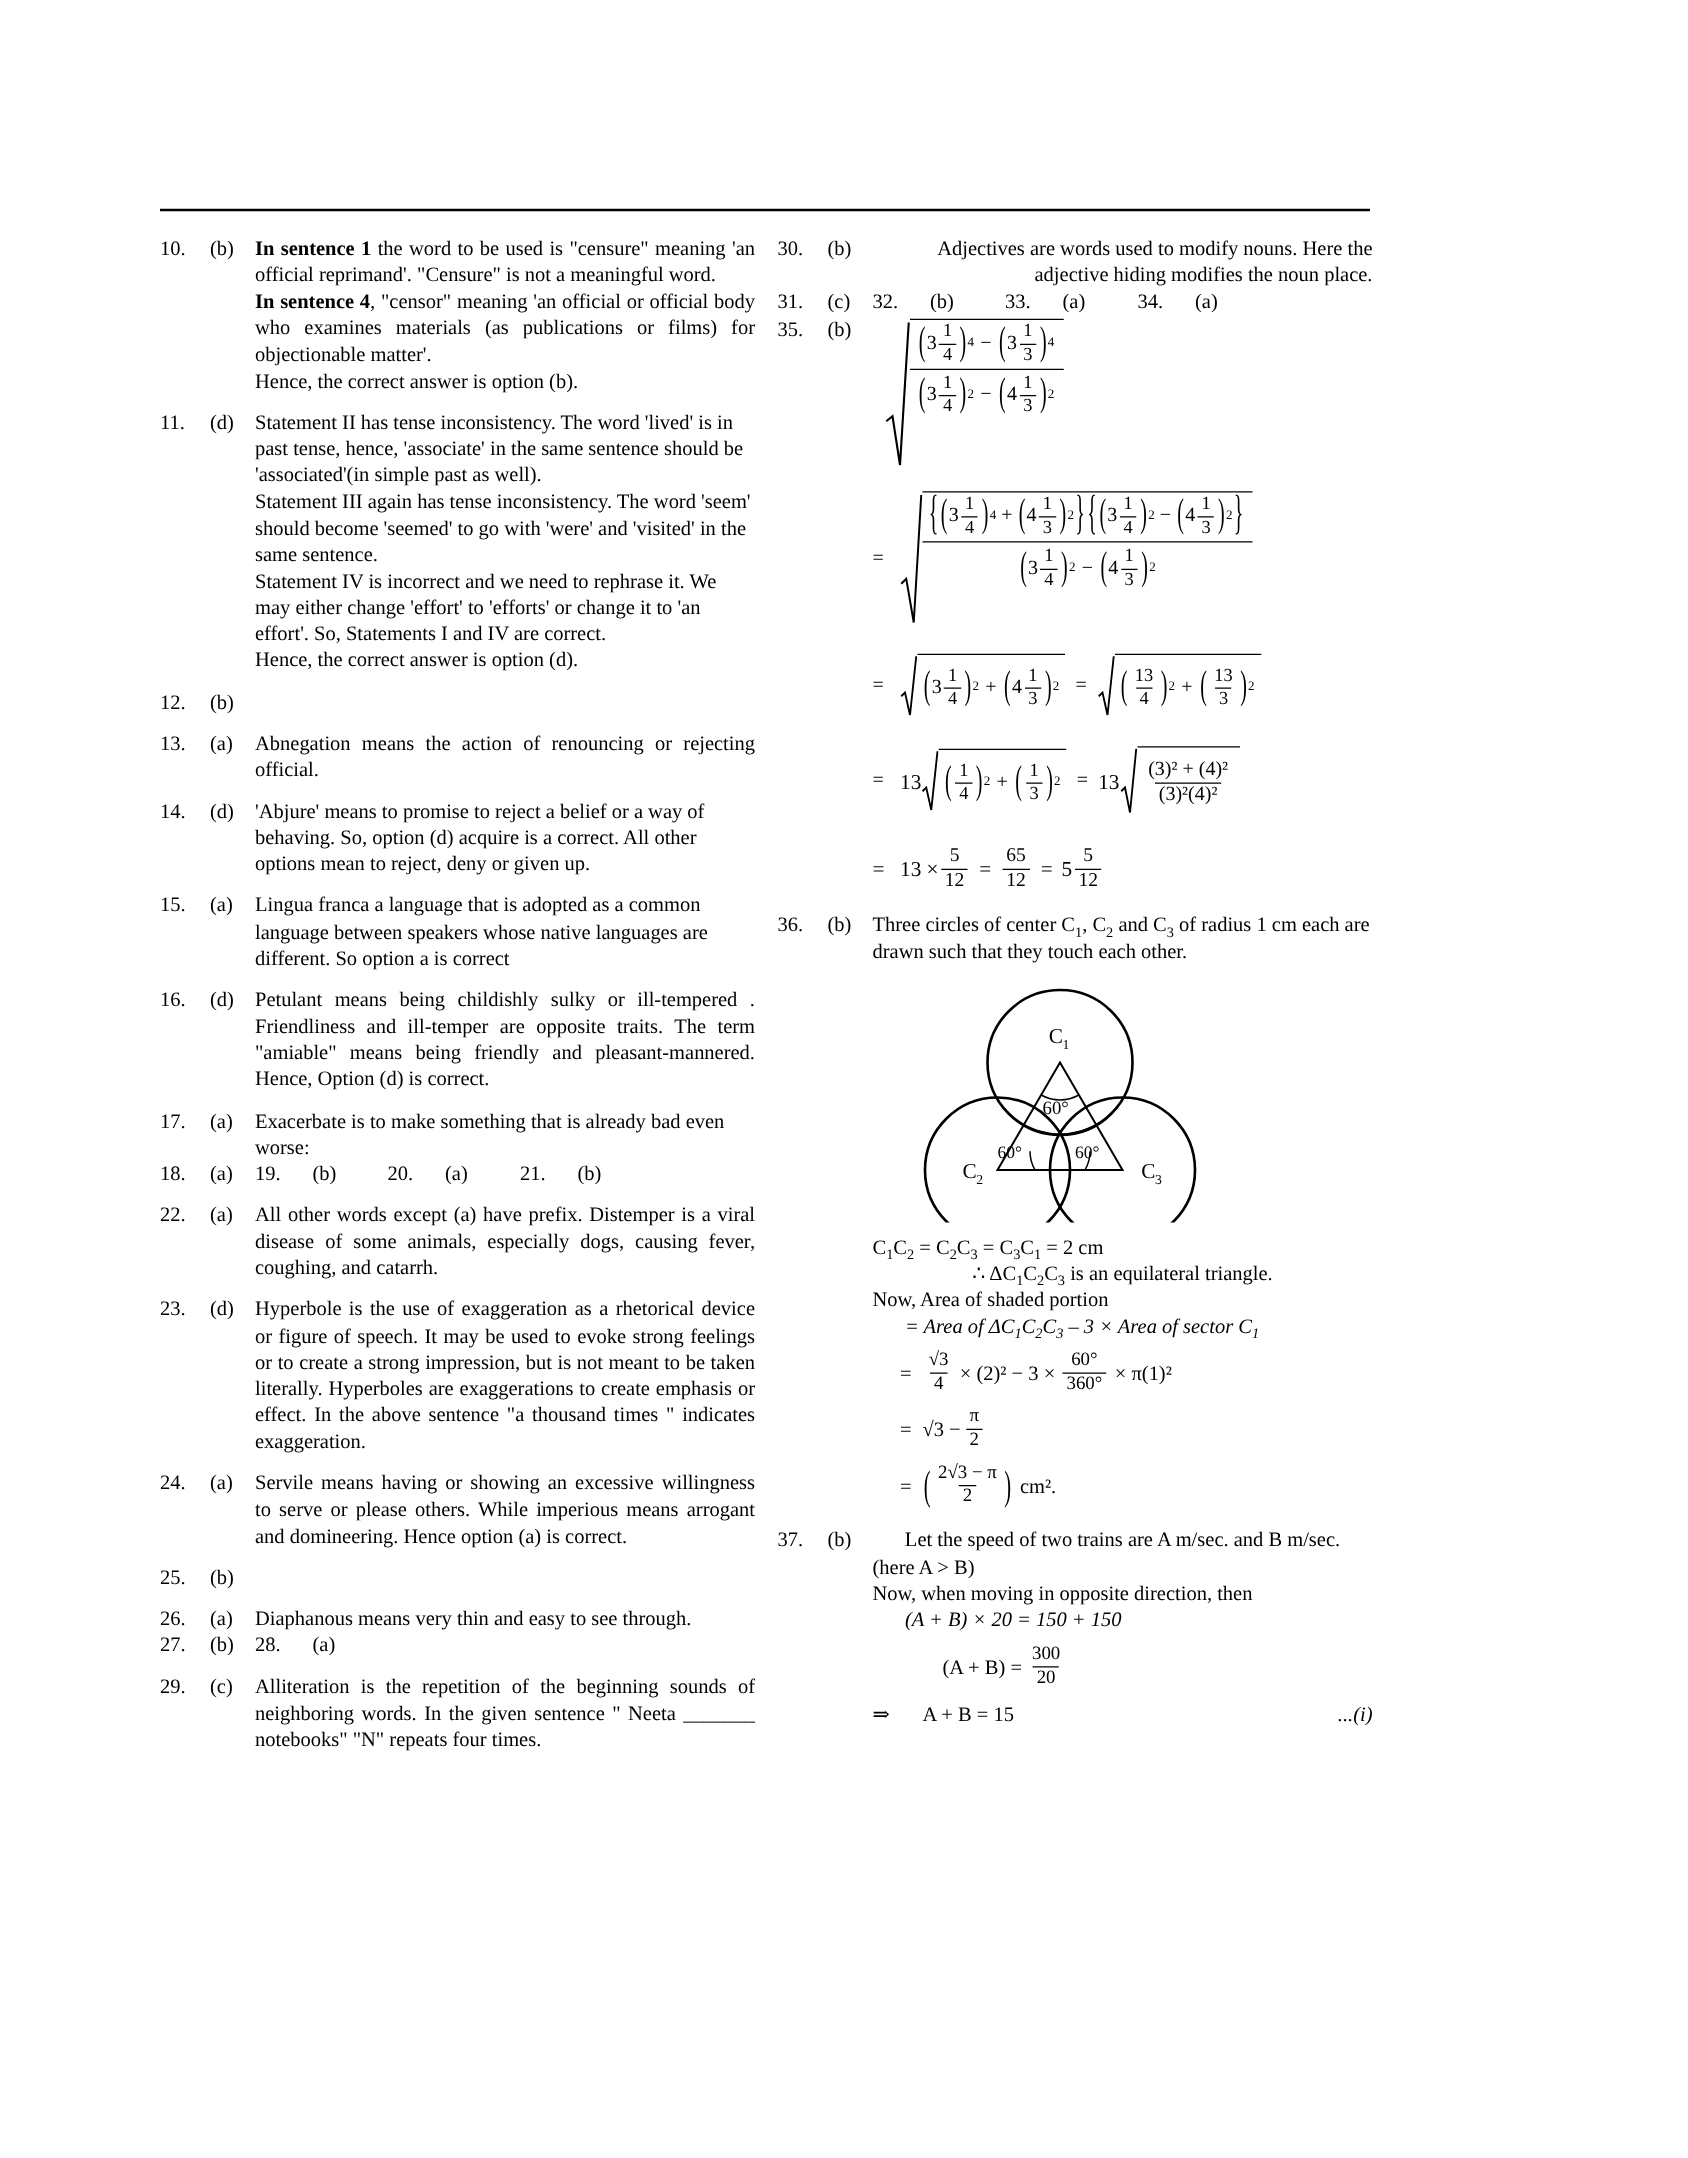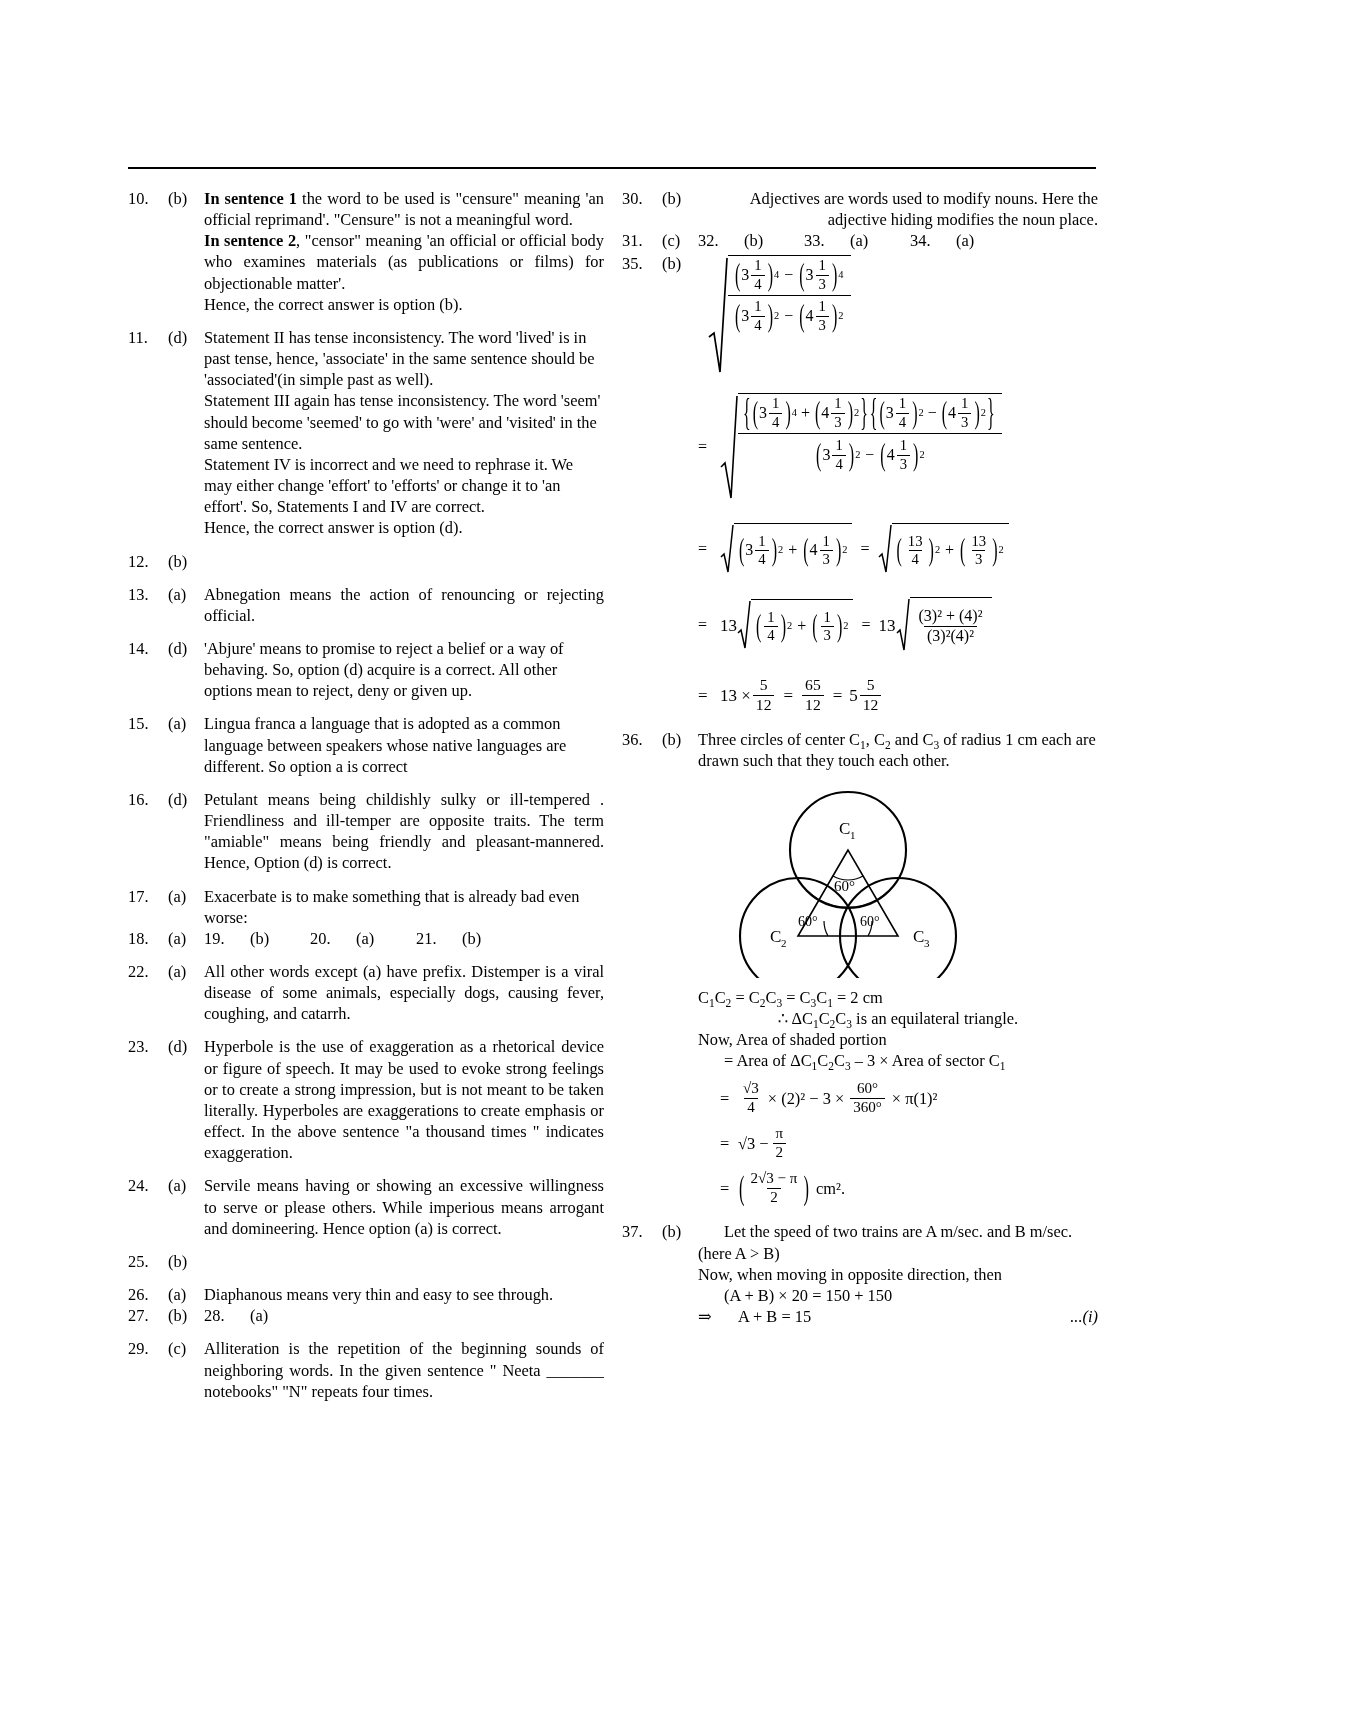--- a/index.html
+++ b/index.html
@@ -105,42 +105,42 @@
   .radical { display:inline-flex; align-items:stretch; }
   .radical .glyph { display:flex; align-items:flex-end; }
   .radical .content { border-top:1.4px solid #000; padding:3px 5px 2px 4px; display:flex; align-items:center; }
 
   .eqline { display:flex; align-items:center; margin: 10px 0; }
 
   .brace { font-size: 1em; display:inline-block; transform: scaleY(2.4); transform-origin:center; margin:0 1px;}
 
   .fig { margin: 6px auto 4px auto; display:block; }
 
-  .indent1 { padding-left: 26px; }
+  .indent1 { padding-left: 26px; font-style: italic; }
   .indent2 { padding-left: 56px; }
   .sub { font-size: 0.7em; vertical-align: sub; line-height:0; }
   .dotsi { font-style: italic; }
 </style>
 </head>
 <body>
 
 <div class="page">
 
   <div class="rule"></div>
 
   <div class="cols">
 
     <div class="col left">
 
       <div class="row">
         <div class="num">10.</div>
         <div class="opt">(b)</div>
         <div class="body-txt">
           <div><b>In sentence 1</b><span> the word to be used is "censure" meaning 'an official reprimand'. "Censure" is not a meaningful word.</span></div>
-          <div><b>In sentence 2</b><span>, "censor" meaning 'an official or official body who examines materials (as publications or films) for objectionable matter'.</span></div>
+          <div><b>In sentence 4</b><span>, "censor" meaning 'an official or official body who examines materials (as publications or films) for objectionable matter'.</span></div>
           <div class="nojust" style="text-align:left"><span>Hence, the correct answer is option (b).</span></div>
         </div>
       </div>
 
       <div class="row">
         <div class="num">11.</div>
         <div class="opt">(d)</div>
         <div class="body-txt">
           <div style="text-align:left">Statement II has tense inconsistency. The word 'lived' is in past tense, hence, 'associate' in the same sentence should be 'associated'(in simple past as well).</div>
           <div style="text-align:left">Statement III again has tense inconsistency. The word 'seem'   should become 'seemed' to go with 'were' and 'visited' in the same sentence.</div>
@@ -661,20 +661,27 @@
       </div>
 
       <div class="row" style="margin-top:6px">
         <div class="num">37.</div>
         <div class="opt">(b)</div>
         <div class="body-txt">
           <div style="text-align:center">Let the speed of two trains are A m/sec. and B m/sec.</div>
           <div style="text-align:left">(here A &gt; B)</div>
           <div style="text-align:left">Now, when moving in opposite direction, then</div>
           <div class="indent1" style="text-align:left">(A + B) × 20 = 150 + 150</div>
+          <div class="eqline indent2">
+            <span>(A + B) =</span>
+            <span class="frac" style="margin-left:5px">
+                <span class="nm">300</span>
+                <span class="dn">20</span>
+              </span>
+          </div>
           <div style="display:flex; align-items:center;">
             <span style="width:40px">⇒</span>
             <span style="flex:1">A + B = 15</span>
             <span class="dotsi">...(i)</span>
           </div>
         </div>
       </div>
 
     </div>
   </div>

